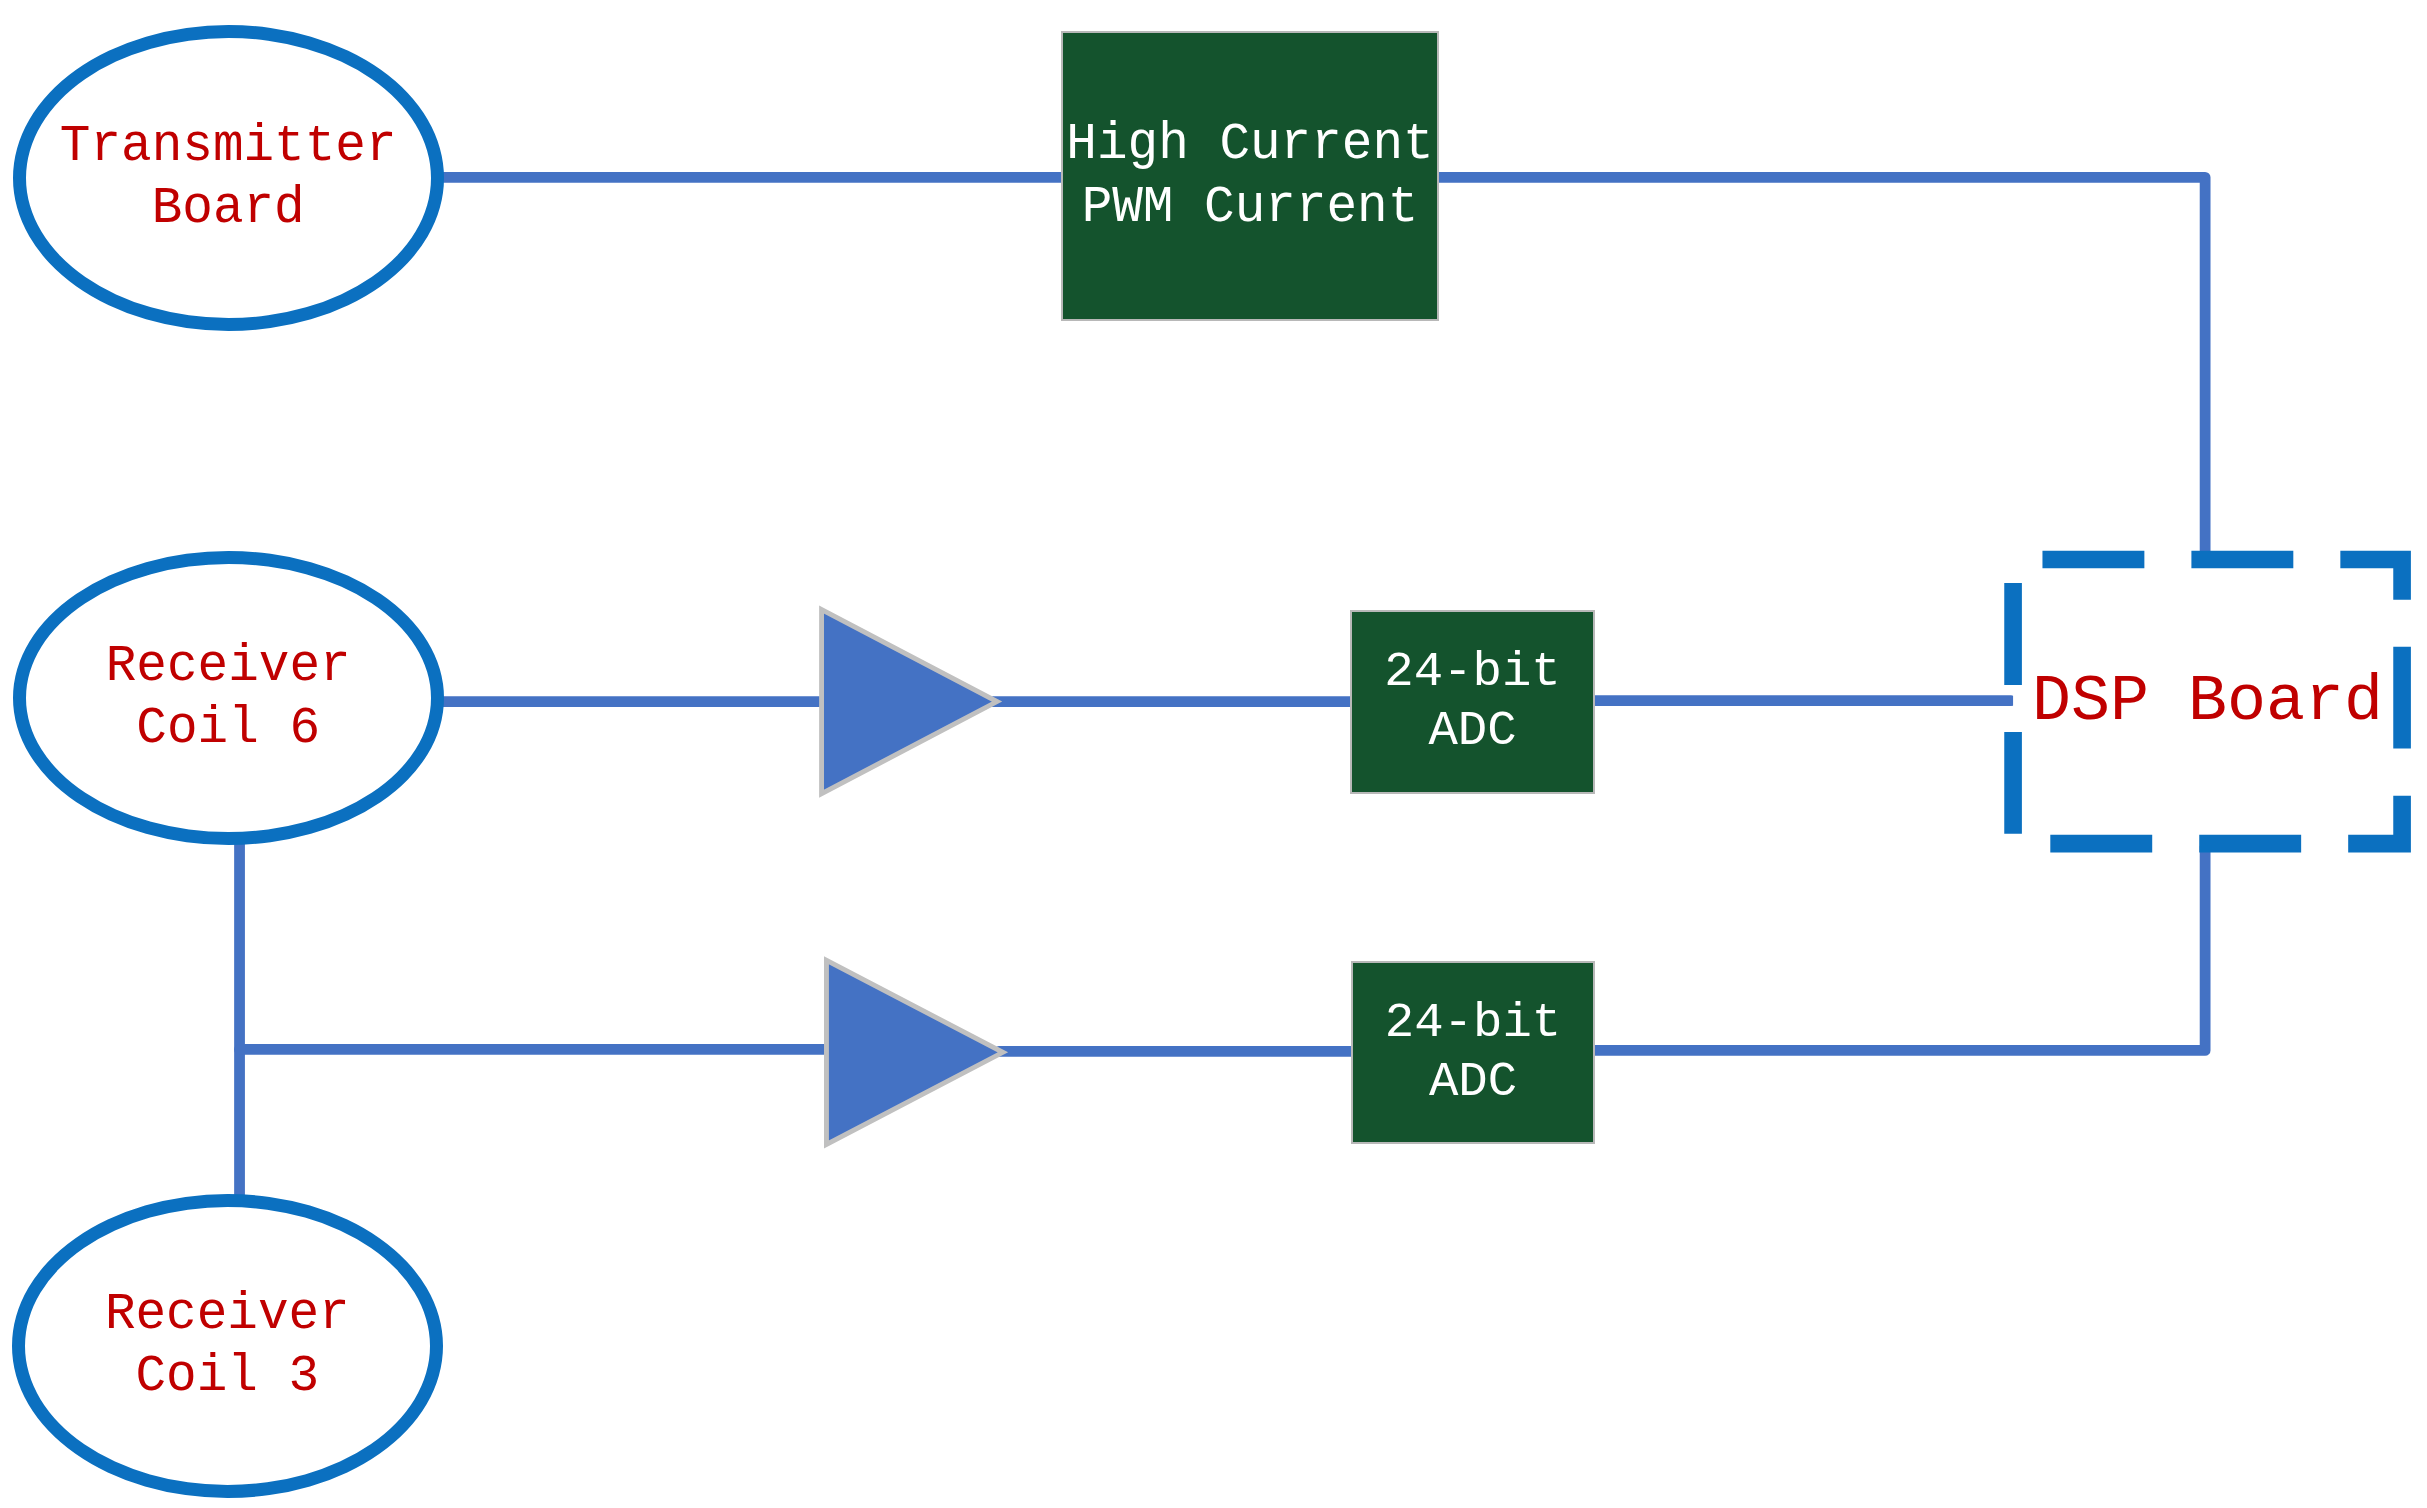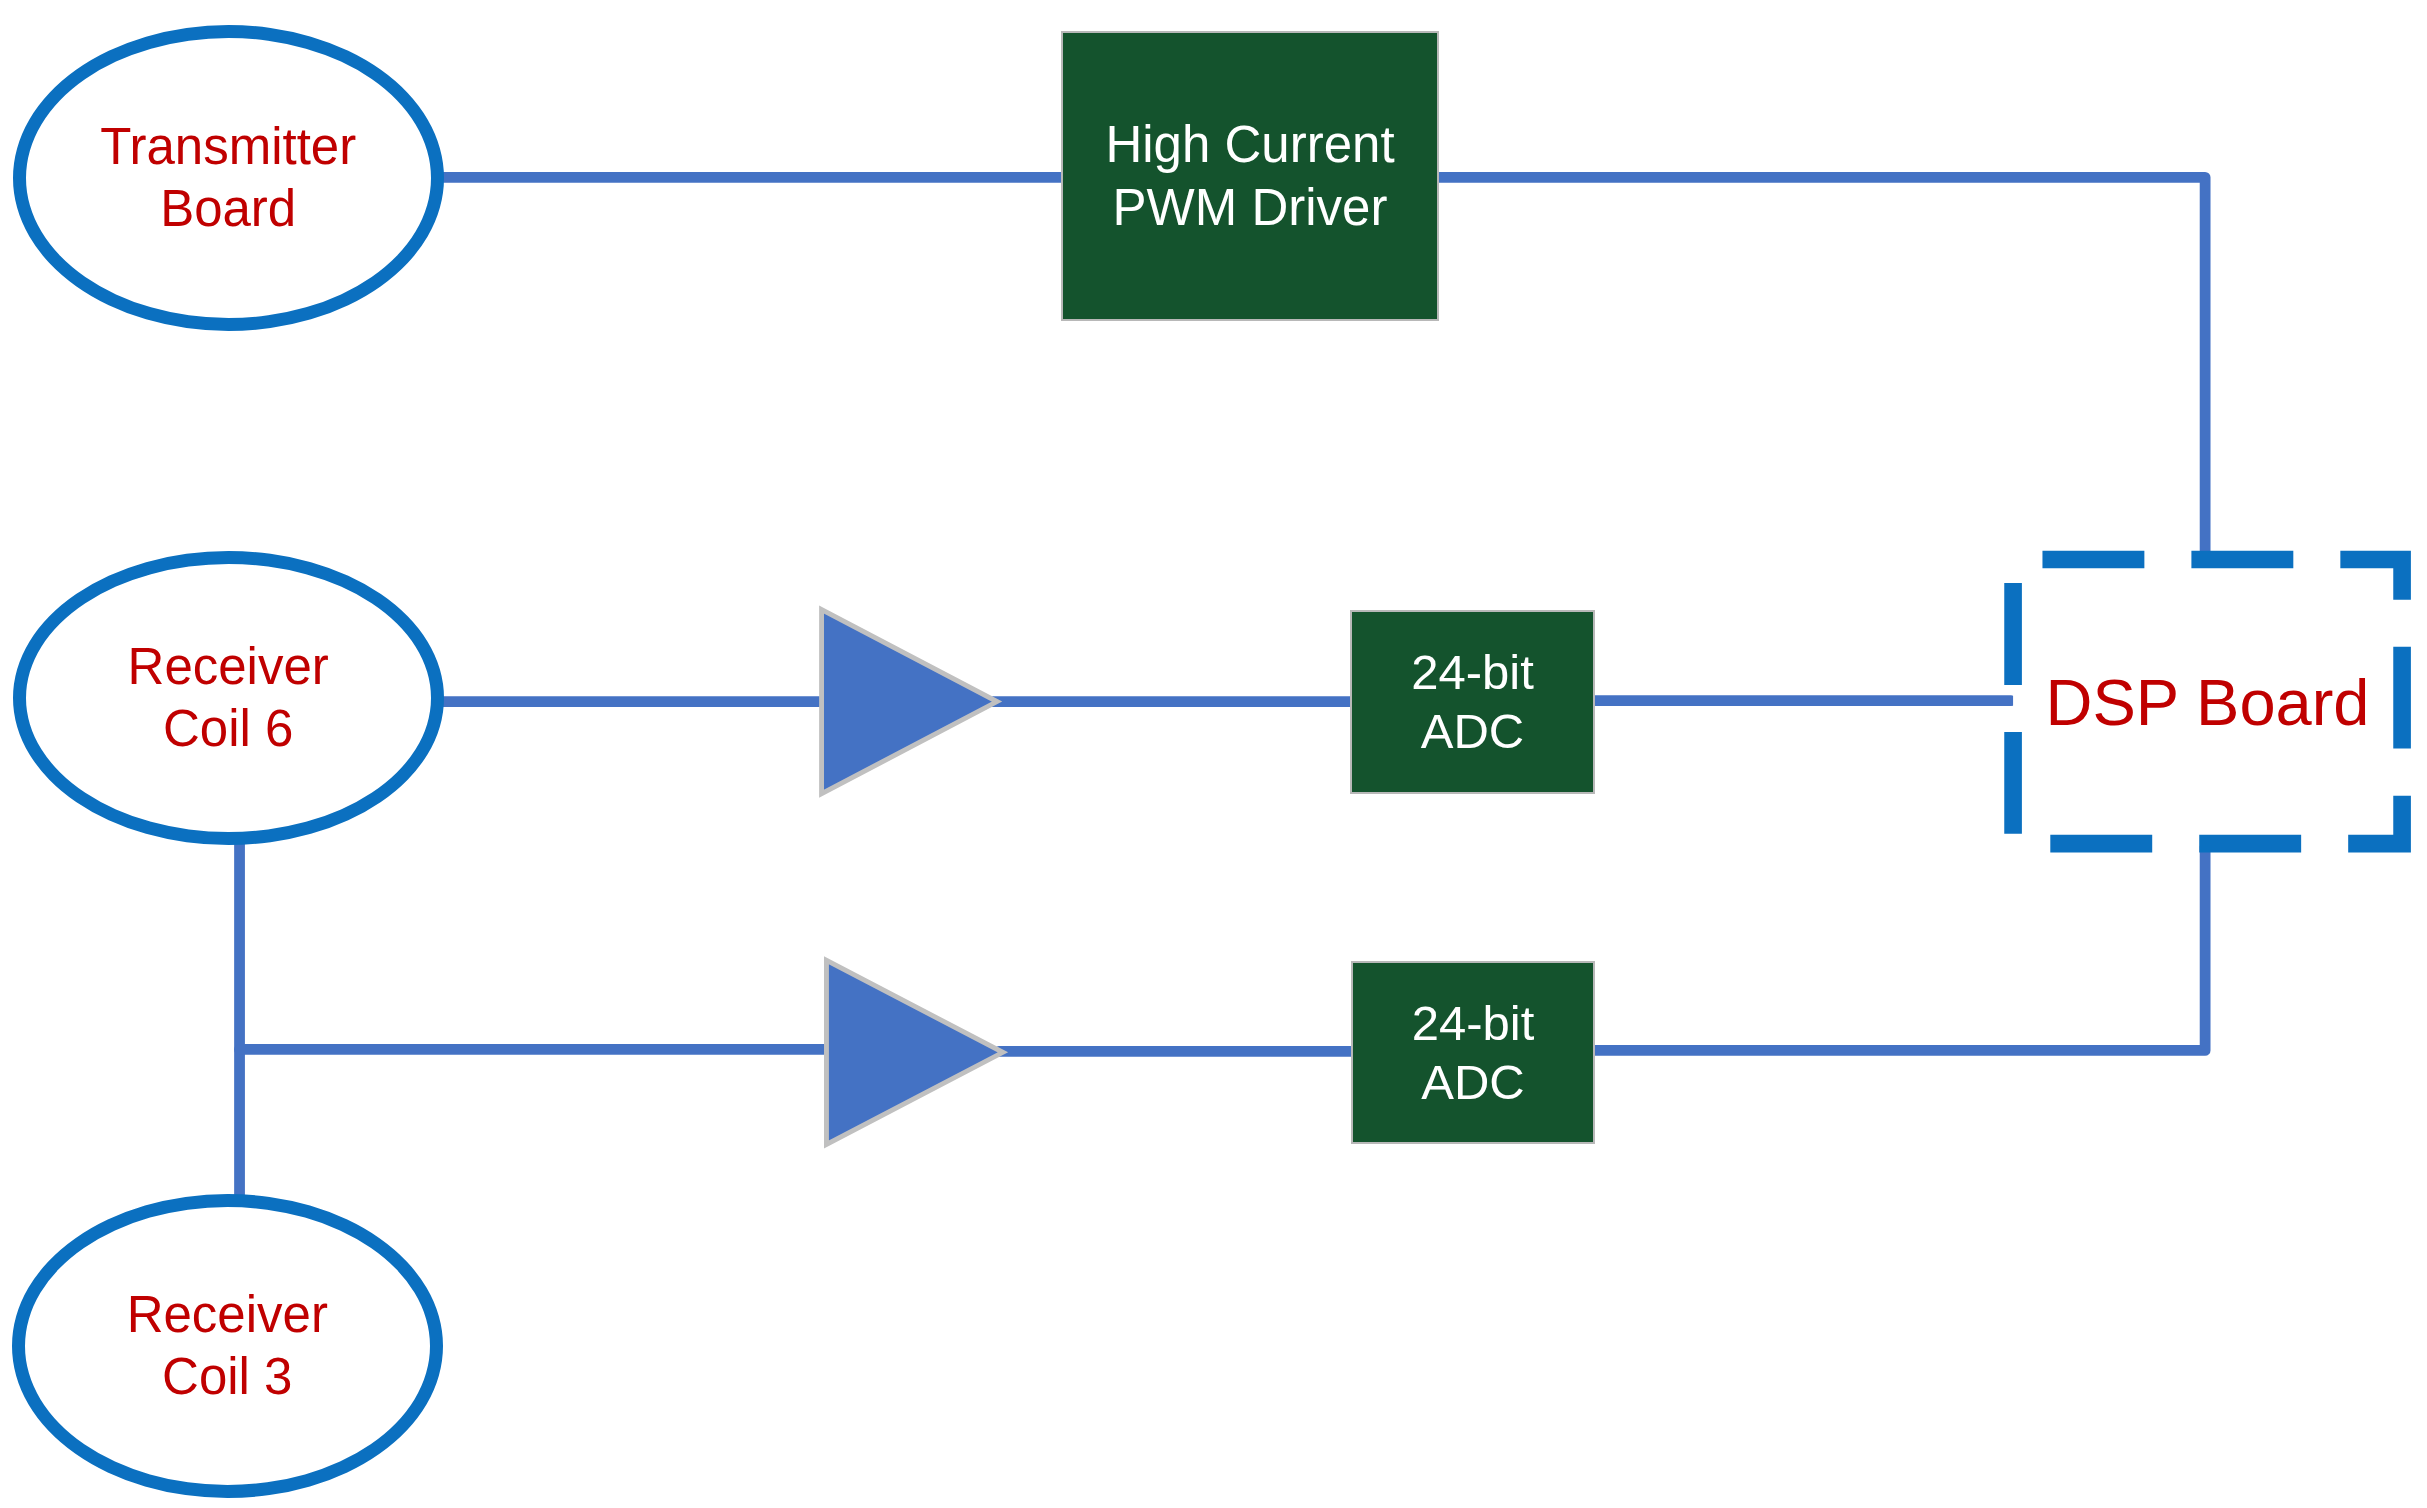--- a/index.html
+++ b/index.html
@@ -1,21 +1,21 @@
 <!DOCTYPE html>
 <html><head>
 <meta charset="utf-8">
 <style>
   html, body { margin: 0; padding: 0; background: #ffffff; }
   .canvas {
     position: relative;
     width: 2428px;
     height: 1508px;
     background: #ffffff;
-    font-family: Liberation Sans, sans-serif;
+    font-family: Liberation Mono, monospace;
     overflow: hidden;
   }
   .layer {
     position: absolute;
     left: 0; top: 0;
     width: 2428px; height: 1508px;
   }
   
   .coil {
     position: absolute;
@@ -97,21 +97,21 @@
   <div class="coil" style="left:12.7px; top:24.5px; width:431px; height:306px;">
     <div class="coil-label">
       <span>Transmitter</span>
       <span>Board</span>
     </div>
   </div>
 
   <div class="block" style="left:1061px; top:31px; width:378px; height:290px;">
     <div class="block-label">
       <span>High Current</span>
-      <span>PWM Driver</span>
+      <span>PWM Current</span>
     </div>
   </div>
 
   <div class="coil" style="left:12.7px; top:551px; width:431px; height:294px;">
     <div class="coil-label">
       <span>Receiver</span>
       <span>Coil 6</span>
     </div>
   </div>
 

